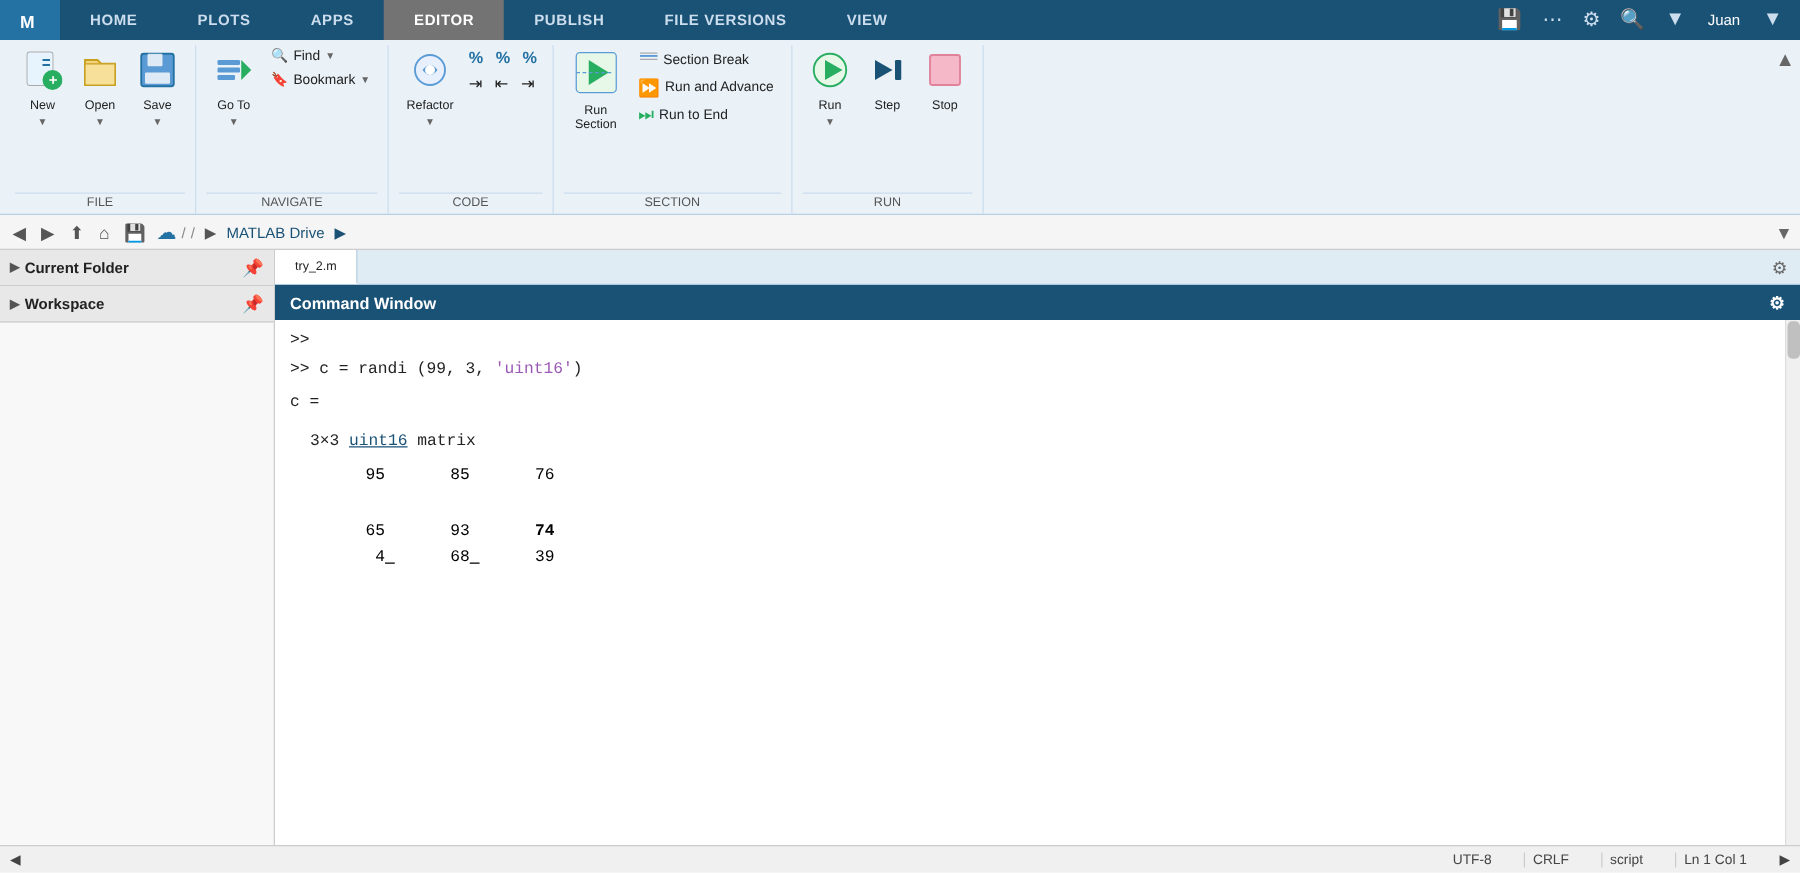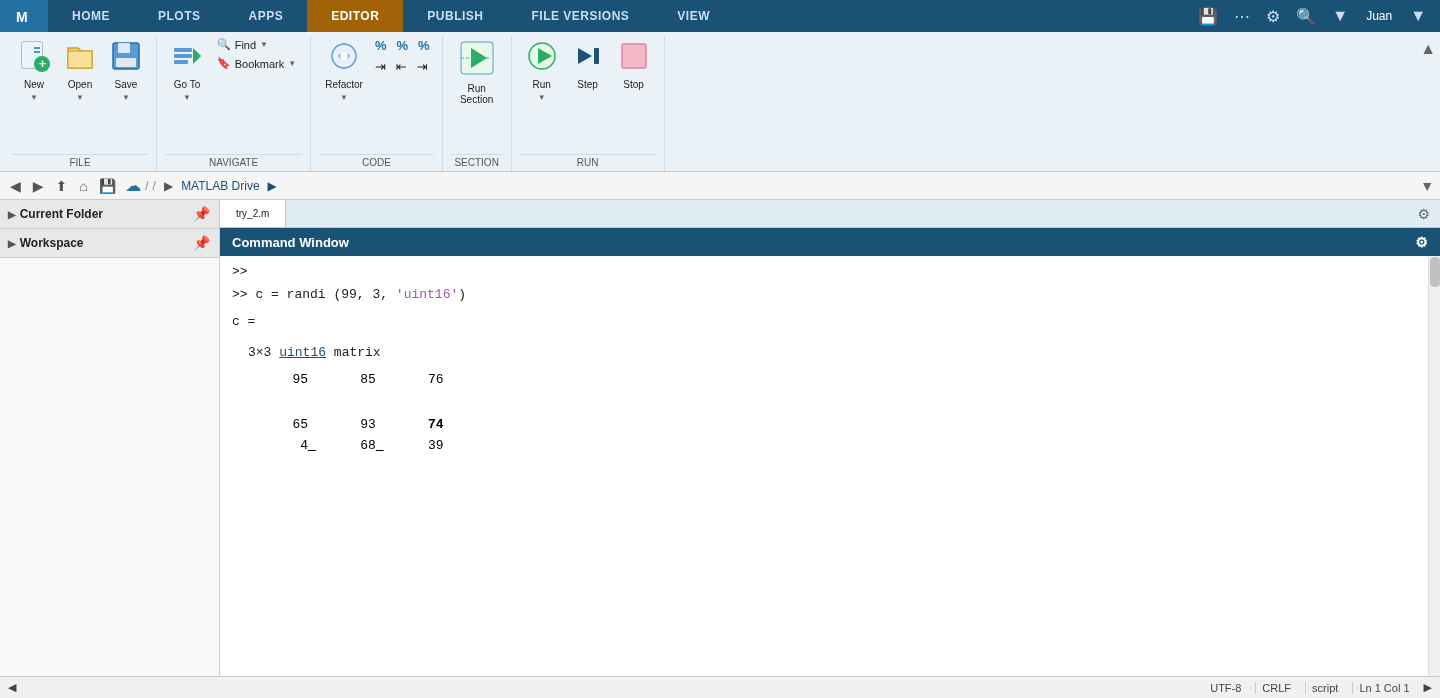--- a/index.html
+++ b/index.html
@@ -28,21 +28,21 @@
       padding: 0 24px;
       display: flex; align-items: center;
       color: #cde;
       font-size: 12px;
       font-weight: 600;
       letter-spacing: 0.5px;
       cursor: pointer;
       height: 100%;
     }
     .menubar-tab.active {
-      background: #a16207;
+      background: #737373;
       color: white;
     }
     .menubar-right {
       margin-left: auto;
       display: flex; align-items: center;
       padding-right: 8px;
       gap: 4px;
     }
     .menubar-right-btn {
       padding: 2px 6px;
@@ -251,21 +251,21 @@
       background: #f0f0f0;
       border-top: 1px solid #ccc;
       display: flex;
       align-items: center;
       padding: 0 8px;
       font-size: 11px;
       color: #444;
       gap: 16px;
     }
     .statusbar-left { display: flex; align-items: center; gap: 4px; }
-    .statusbar-right { margin-left: auto; display: flex; align-items: center; gap: 8px; }
+    .statusbar-right { margin-left: auto; display: flex; align-items: center; gap: 20px; }
     .statusbar-item { padding: 0 6px; border-left: 1px solid #ccc; }
     .statusbar-item:first-child { border-left: none; }
 
     .ribbon-big-btn {
       display: flex;
       flex-direction: column;
       align-items: center;
       padding: 4px 8px;
       cursor: pointer;
       border-radius: 3px;
@@ -419,20 +419,40 @@
       <div class="ribbon-group-content">
         <div class="ribbon-big-btn">
           <div class="big-icon">
             <svg width="36" height="36" viewBox="0 0 36 36">
               <rect x="2" y="2" width="32" height="32" rx="3" fill="#e8f8e8" stroke="#5b9bd5" stroke-width="1"></rect>
               <polygon points="12,8 28,18 12,28" fill="#27ae60"></polygon>
               <line x1="2" y1="18" x2="32" y2="18" stroke="#5b9bd5" stroke-width="1" stroke-dasharray="3,2"></line>
             </svg>
           </div>
           <div class="big-label">Run<br>Section</div>
+        </div>
+        <div class="section-group-right">
+          <div class="ribbon-btn-small">
+            <span style="font-size:14px;color:#5b9bd5;">
+              <svg width="16" height="16" viewBox="0 0 16 16">
+                <rect x="1" y="6" width="14" height="1.5" fill="#5b9bd5"></rect>
+                <rect x="1" y="4" width="14" height="1" fill="#aaa"></rect>
+                <rect x="1" y="9" width="14" height="1" fill="#aaa"></rect>
+              </svg>
+            </span>
+            <span>Section Break</span>
+          </div>
+          <div class="ribbon-btn-small">
+            <span style="font-size:14px;color:#27ae60;">⏩</span>
+            <span>Run and Advance</span>
+          </div>
+          <div class="ribbon-btn-small">
+            <span style="font-size:14px;color:#27ae60;">⏭</span>
+            <span>Run to End</span>
+          </div>
         </div>
       </div>
       <div class="ribbon-group-label">SECTION</div>
     </div>
 
     <div class="ribbon-group">
       <div class="ribbon-group-content">
         <div class="ribbon-btn">
           <div class="icon">
             <svg width="32" height="32" viewBox="0 0 32 32">

